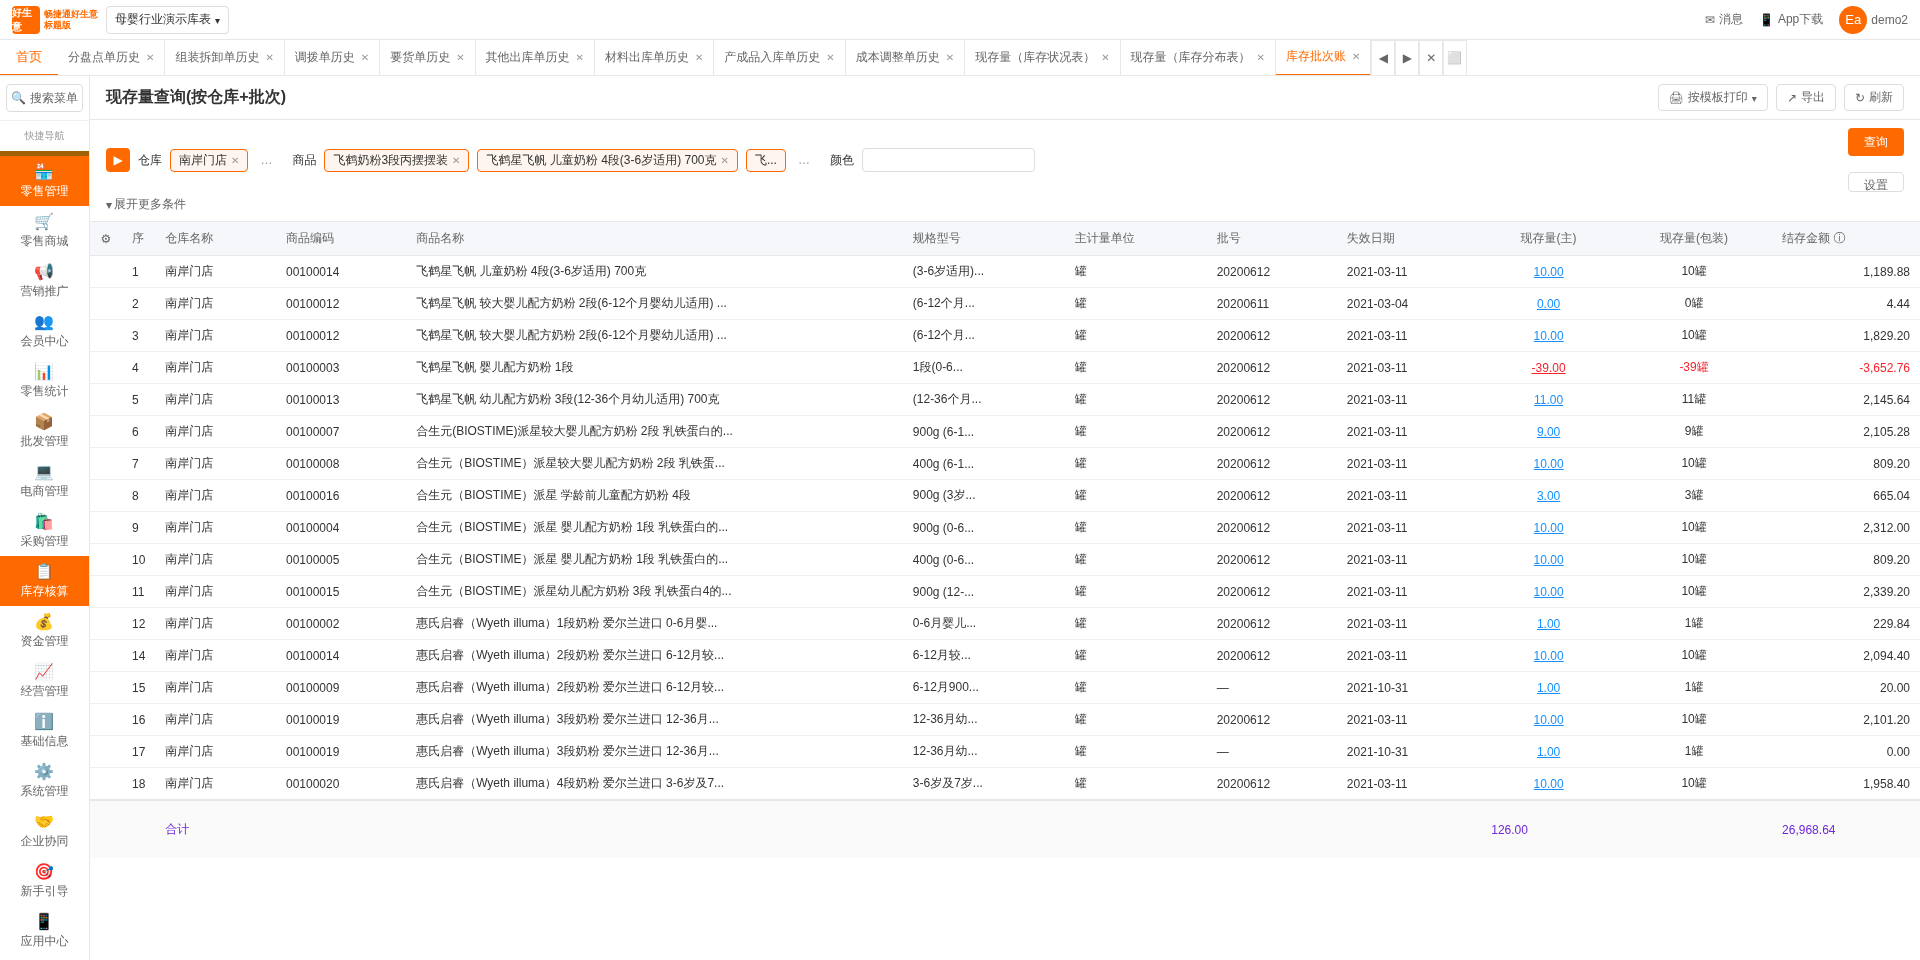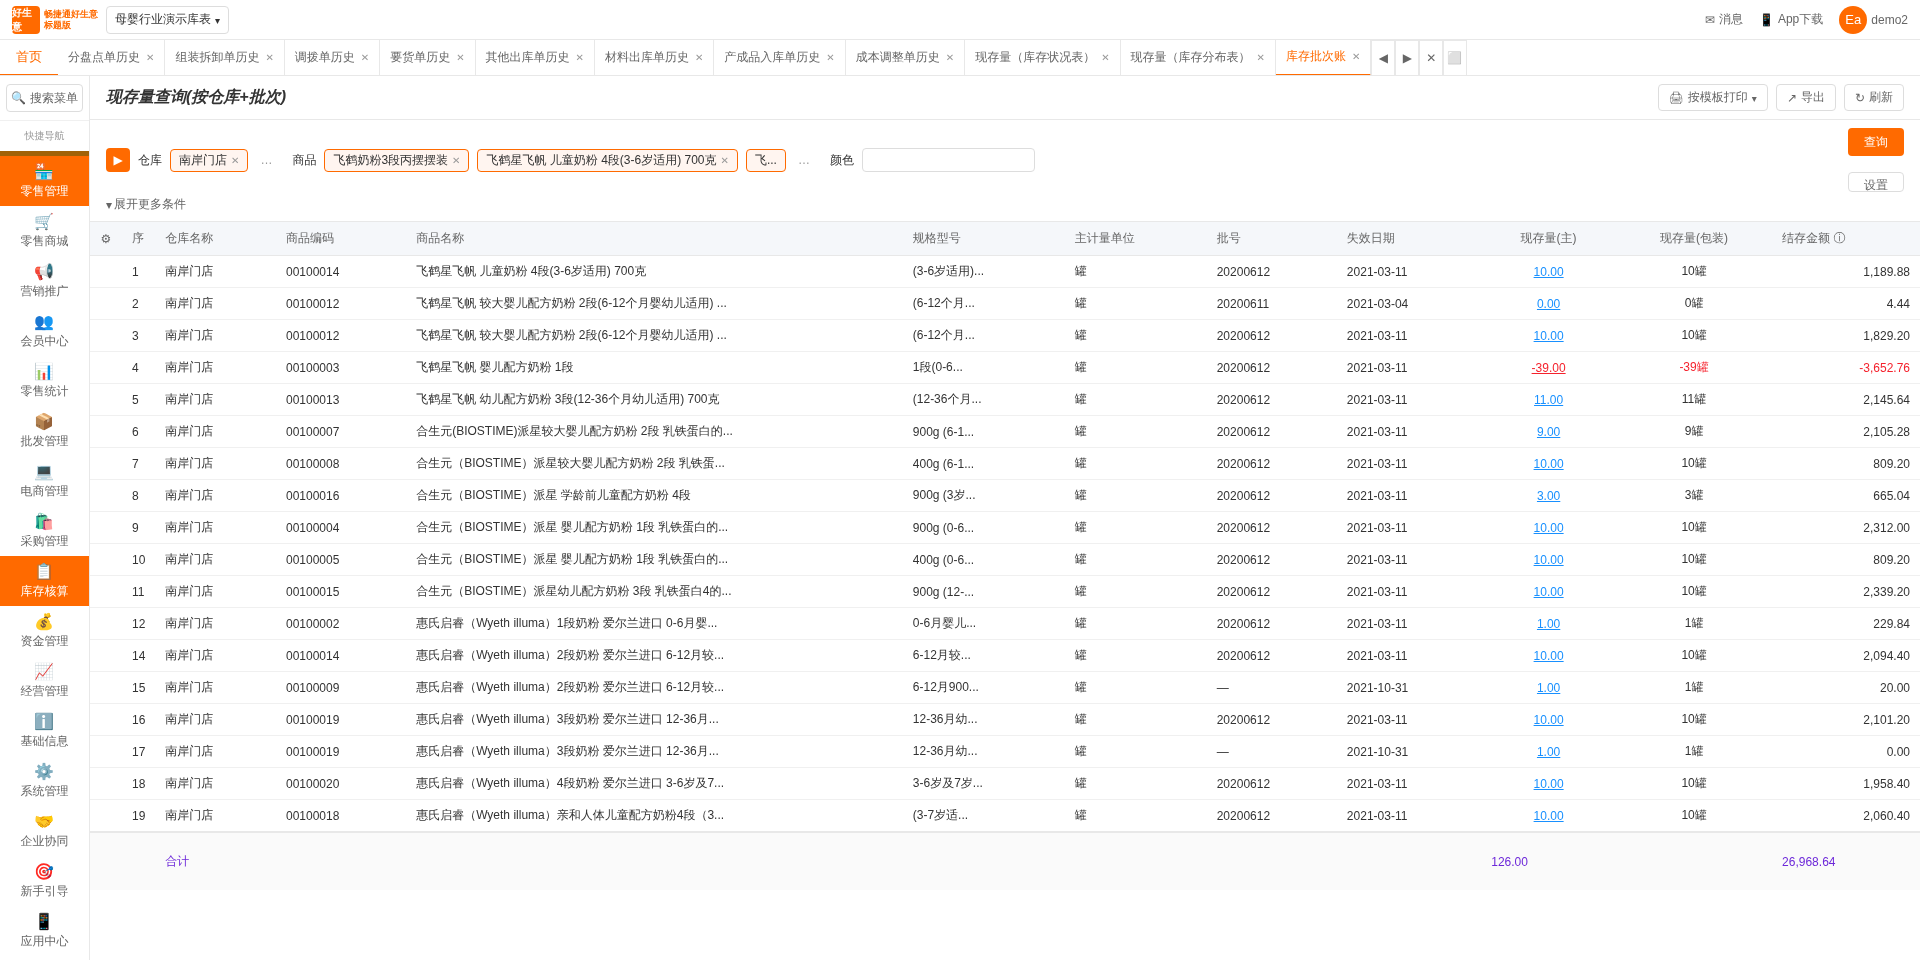--- a/index.html
+++ b/index.html
@@ -50,21 +50,21 @@
     .sidebar-quick-label { color: #999; font-size: 10px; text-align: center; padding: 2px 0; }
     .sidebar-item { padding: 6px 4px; display: flex; flex-direction: column; align-items: center; cursor: pointer; color: #666; font-size: 11px; text-align: center; gap: 2px; }
     .sidebar-item.active { background: #ff6a00; color: #fff; }
     .sidebar-item-icon { font-size: 16px; }
     
     
     .content-area { flex: 1; display: flex; flex-direction: column; overflow: hidden; }
     
     
     .page-header { background: #fff; padding: 8px 16px; border-bottom: 1px solid #e8e8e8; display: flex; align-items: center; justify-content: space-between; }
-    .page-title { font-size: 16px; font-weight: bold; color: #333; font-style: italic; }
+    .page-title { font-size: 16px; font-weight: bold; color: #333; }
     .page-actions { display: flex; align-items: center; gap: 8px; }
     .btn-template { display: flex; align-items: center; gap: 4px; padding: 4px 10px; border: 1px solid #ddd; border-radius: 4px; cursor: pointer; color: #666; background: #fff; font-size: 12px; }
     .btn-export { display: flex; align-items: center; gap: 4px; padding: 4px 10px; border: 1px solid #ddd; border-radius: 4px; cursor: pointer; color: #666; background: #fff; font-size: 12px; }
     .btn-refresh { display: flex; align-items: center; gap: 4px; padding: 4px 10px; border: 1px solid #ddd; border-radius: 4px; cursor: pointer; color: #666; background: #fff; font-size: 12px; }
     
     
     .filter-area { background: #fff; padding: 8px 16px; border-bottom: 1px solid #e8e8e8; }
     .filter-row { display: flex; align-items: center; gap: 8px; flex-wrap: wrap; }
     .filter-toggle { width: 24px; height: 24px; background: #ff6a00; border-radius: 4px; display: flex; align-items: center; justify-content: center; color: #fff; cursor: pointer; flex-shrink: 0; }
     .filter-label { color: #333; font-size: 12px; white-space: nowrap; }
@@ -579,34 +579,20 @@
     <td>00100020</td>
     <td style="max-width:280px;overflow:hidden;text-overflow:ellipsis;">惠氏启睿（Wyeth illuma）4段奶粉 爱尔兰进口 3-6岁及7...</td>
     <td>3-6岁及7岁...</td>
     <td>罐</td>
     <td>20200612</td>
     <td>2021-03-11</td>
     <td class="center td-link" style="">10.00</td>
     <td class="center" style="">10罐</td>
     <td class="right" style="">1,958.40</td>
   </tr>
-            <tr>
-    <td class="center"></td>
-    <td>19</td>
-    <td>南岸门店</td>
-    <td>00100018</td>
-    <td style="max-width:280px;overflow:hidden;text-overflow:ellipsis;">惠氏启睿（Wyeth illuma）亲和人体儿童配方奶粉4段（3...</td>
-    <td>(3-7岁适...</td>
-    <td>罐</td>
-    <td>20200612</td>
-    <td>2021-03-11</td>
-    <td class="center td-link" style="">10.00</td>
-    <td class="center" style="">10罐</td>
-    <td class="right" style="">2,060.40</td>
-  </tr>
           </tbody>
         <tfoot class="table-footer">
           <tr>
             <td colspan="2"></td>
             <td colspan="7">合计</td>
             <td class="center">126.00</td>
             <td></td>
             <td class="right">26,968.64</td>
           </tr>
         </tfoot>

